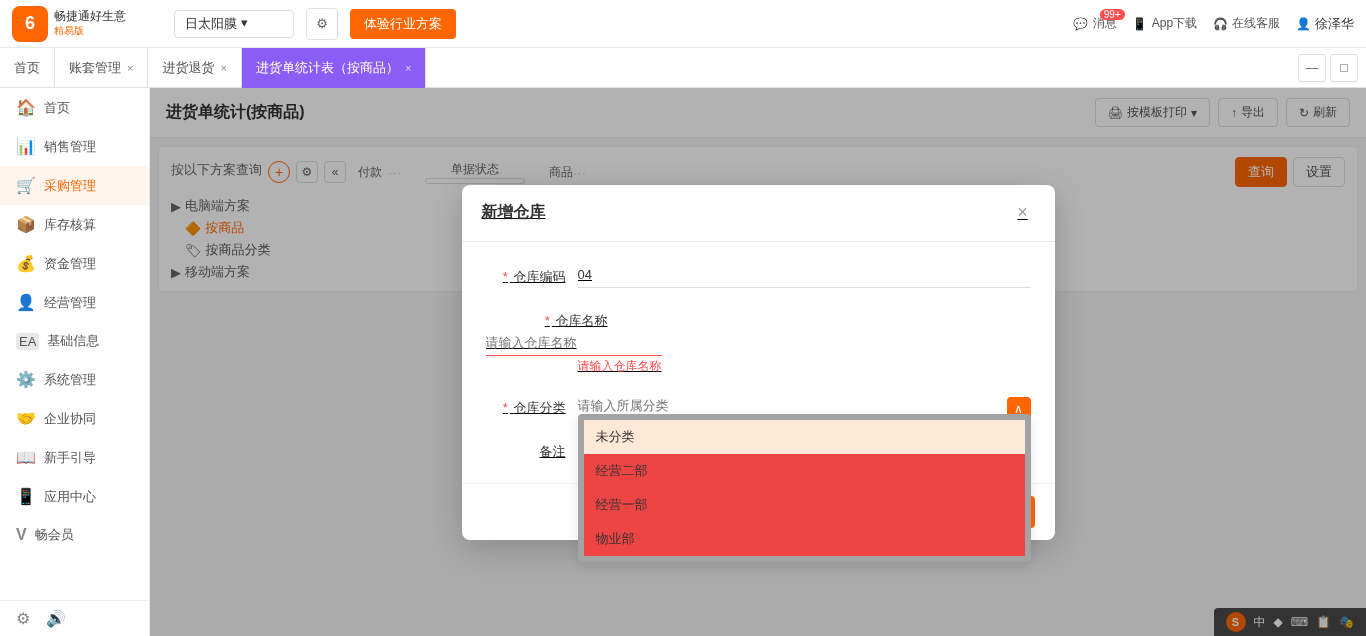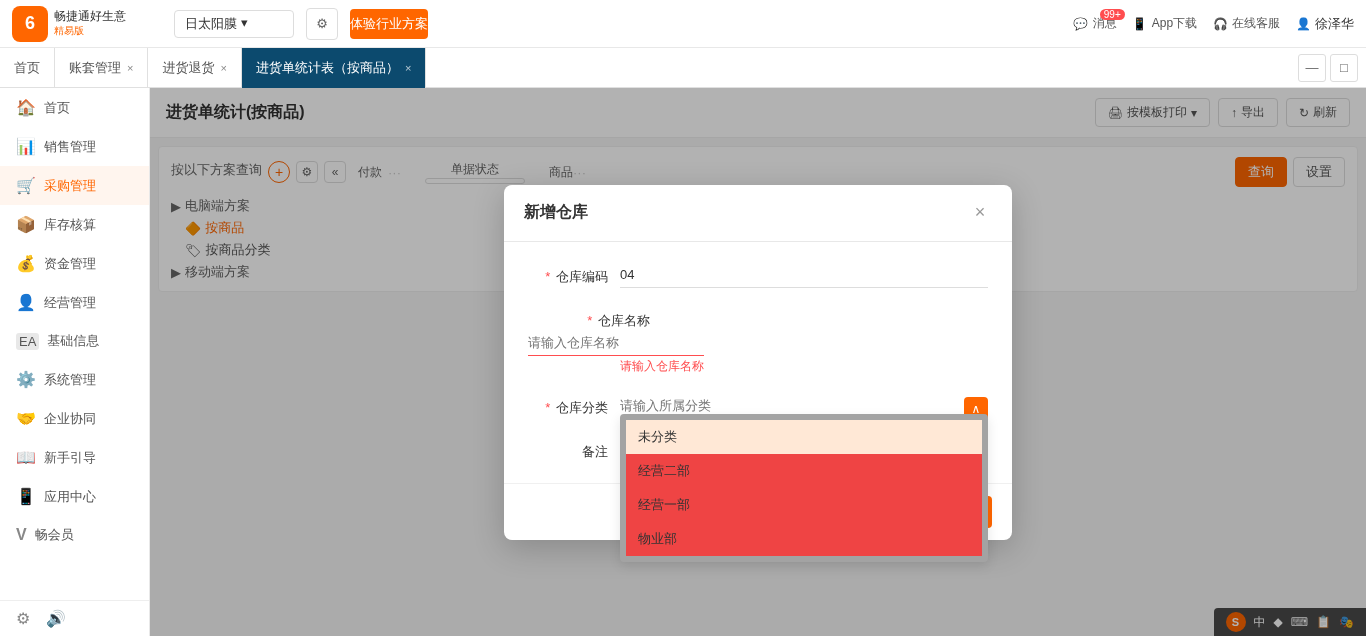--- a/index.html
+++ b/index.html
@@ -38,21 +38,21 @@
     }
     .gear-btn {
       width: 32px; height: 32px;
       border: 1px solid #ddd; border-radius: 4px;
       display: flex; align-items: center; justify-content: center;
       cursor: pointer; color: #666;
     }
     .trial-btn {
       background: #ff6600; color: white;
       border: none; border-radius: 4px;
-      padding: 6px 0; cursor: pointer; font-size: 13px;
+      padding: 6px 14px; cursor: pointer; font-size: 13px;
     }
     .header-right {
       margin-left: auto;
       display: flex; align-items: center; gap: 16px;
     }
     .header-icon-item {
       display: flex; align-items: center; gap: 4px;
       cursor: pointer; color: #555; font-size: 12px; position: relative;
     }
     .badge {
@@ -74,21 +74,21 @@
     }
     .tab-item {
       height: 40px;
       display: flex; align-items: center;
       padding: 0 14px;
       border-right: 1px solid #e0e0e0;
       cursor: pointer; color: #555; font-size: 13px; gap: 6px;
       white-space: nowrap;
     }
     .tab-item.active {
-      background: #0c4a6e; color: white;
+      background: #8b5cf6; color: white;
     }
     .tab-close {
       font-size: 11px; color: inherit; opacity: 0.7;
     }
     .tab-actions {
       margin-left: auto;
       display: flex; align-items: center; padding-right: 8px; gap: 4px;
     }
     .tab-action-btn {
       width: 28px; height: 28px;
@@ -136,23 +136,24 @@
     
     .overlay {
       position: absolute; top: 0; left: 0; right: 0; bottom: 0;
       background: rgba(0,0,0,0.3); z-index: 100;
       display: flex; align-items: center; justify-content: center;
     }
     .modal {
       background: #fff;
       border-radius: 8px;
       box-shadow: 0 8px 32px rgba(0,0,0,0.2);
-      width: 508px;
+      width: 593px;
       padding: 0;
       position: relative;
+      text-decoration: underline;
     }
     .modal-header {
       padding: 16px 20px;
       border-bottom: 1px solid #e8e8e8;
       display: flex; align-items: center; justify-content: space-between;
     }
     .modal-title { font-size: 16px; font-weight: bold; color: #333; }
     .modal-close {
       width: 24px; height: 24px;
       display: flex; align-items: center; justify-content: center;

